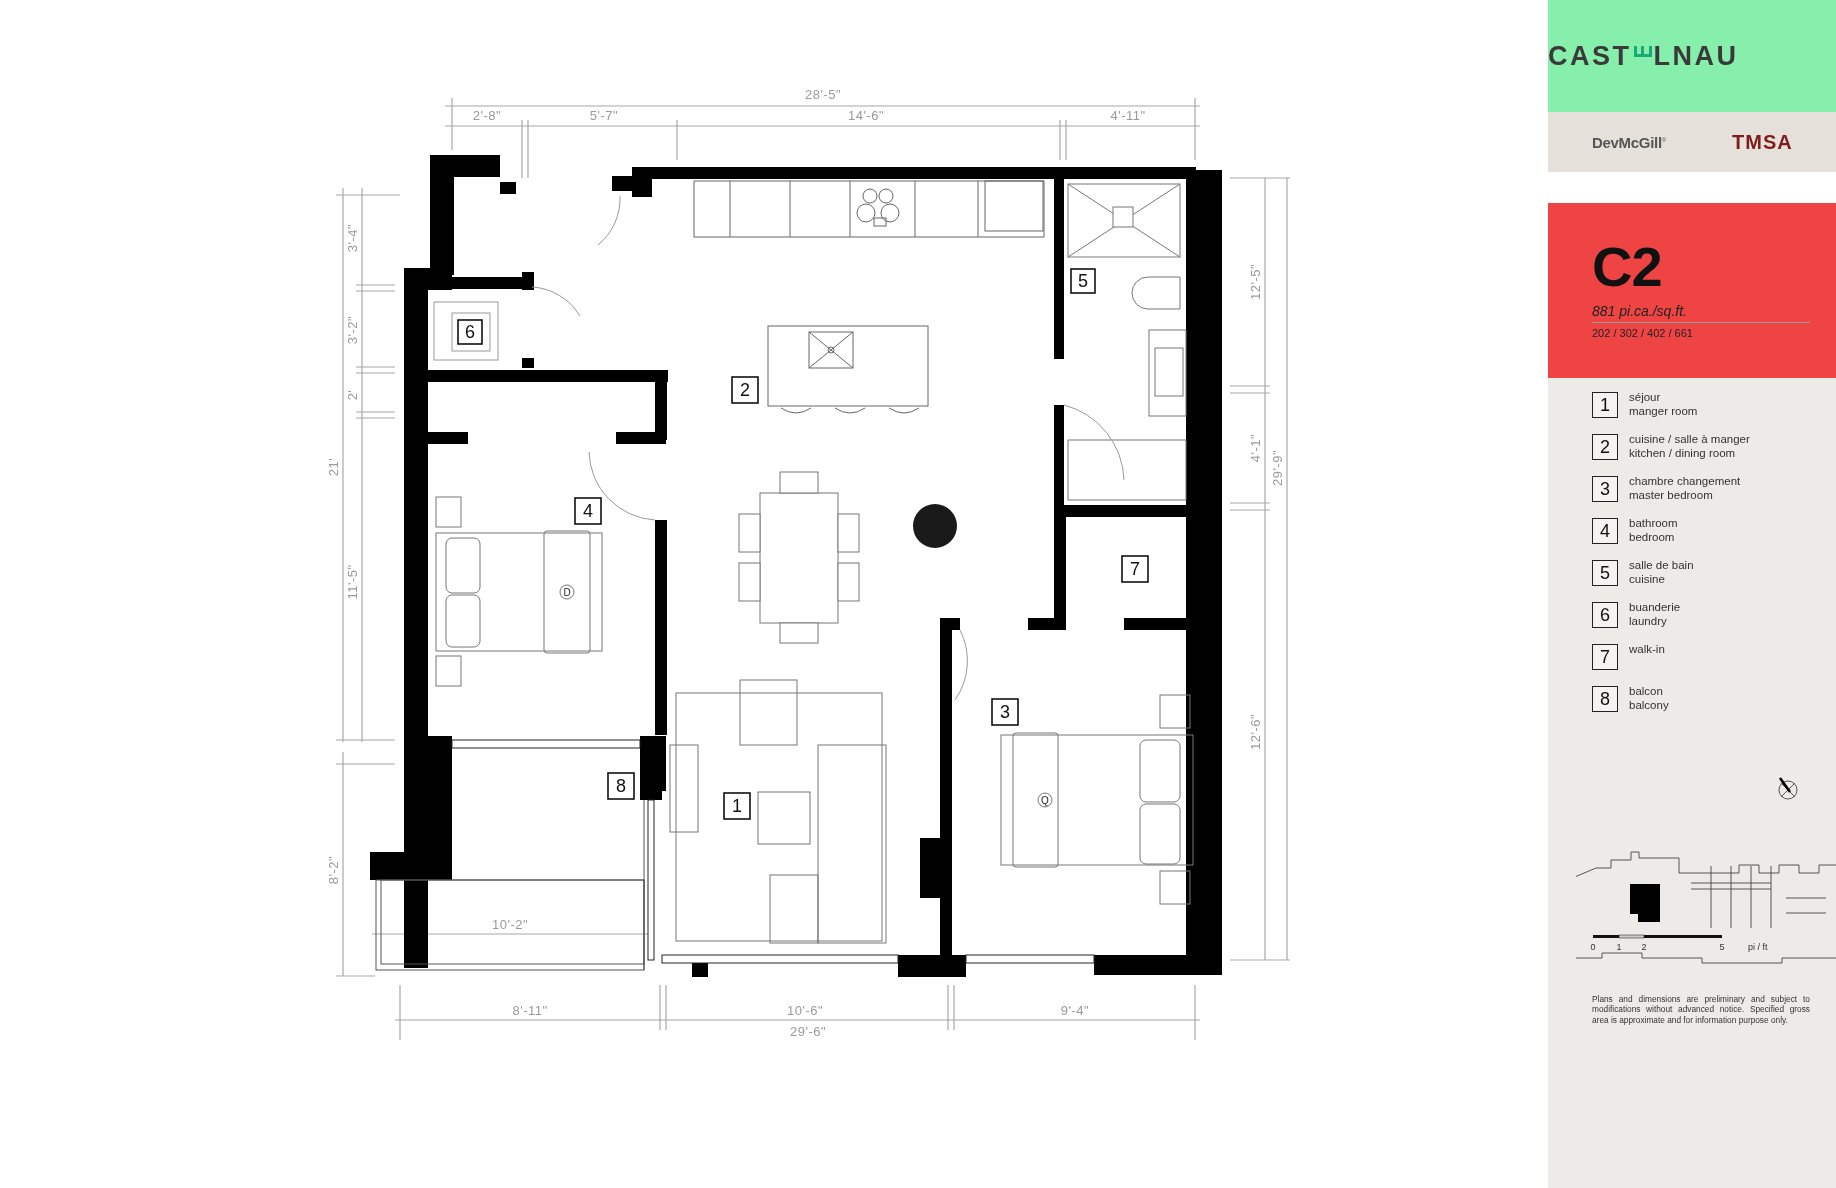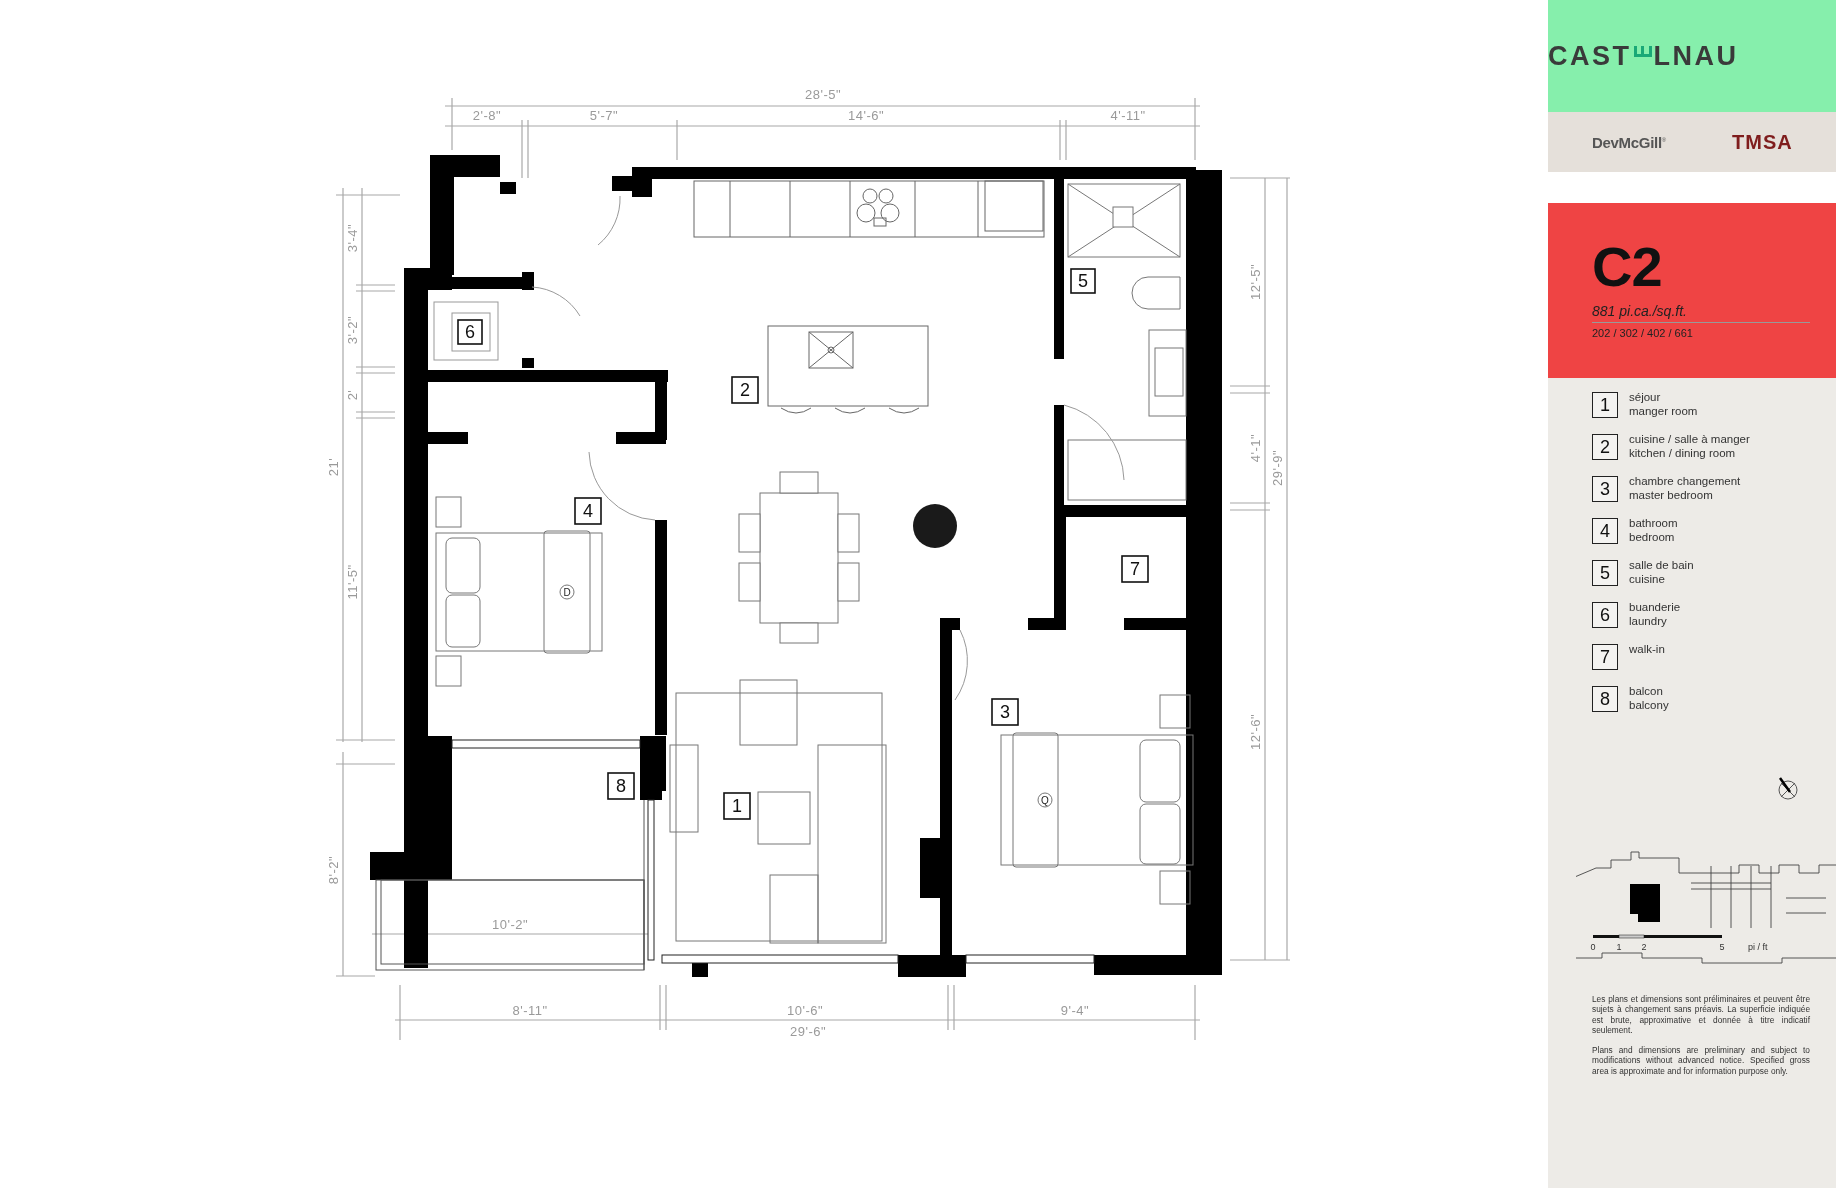--- a/index.html
+++ b/index.html
@@ -400,17 +400,16 @@
         <rect x="68" y="167" width="78" height="3" fill="#111"></rect>
         <text id="scale-label" x="17" y="182" text-anchor="middle">0</text>
         <text id="scale-label" x="43" y="182" text-anchor="middle">1</text>
         <text id="scale-label" x="68" y="182" text-anchor="middle">2</text>
         <text id="scale-label" x="146" y="182" text-anchor="middle">5</text>
         <text id="scale-label" x="172" y="182">pi / ft</text>
       </g>
     </svg>
 
     <div id="disclaimer">
-      <p>Les plans et dimensions sont préliminaires et peuvent être sujets à changement sans préavis. La superficie indiquée est brute, approximative et donnée à titre indicatif seulement.</p>
       <p>Plans and dimensions are preliminary and subject to modifications without advanced notice. Specified gross area is approximate and for information purpose only.</p>
     </div>
   </div>
 </div>
 
 </body></html>

